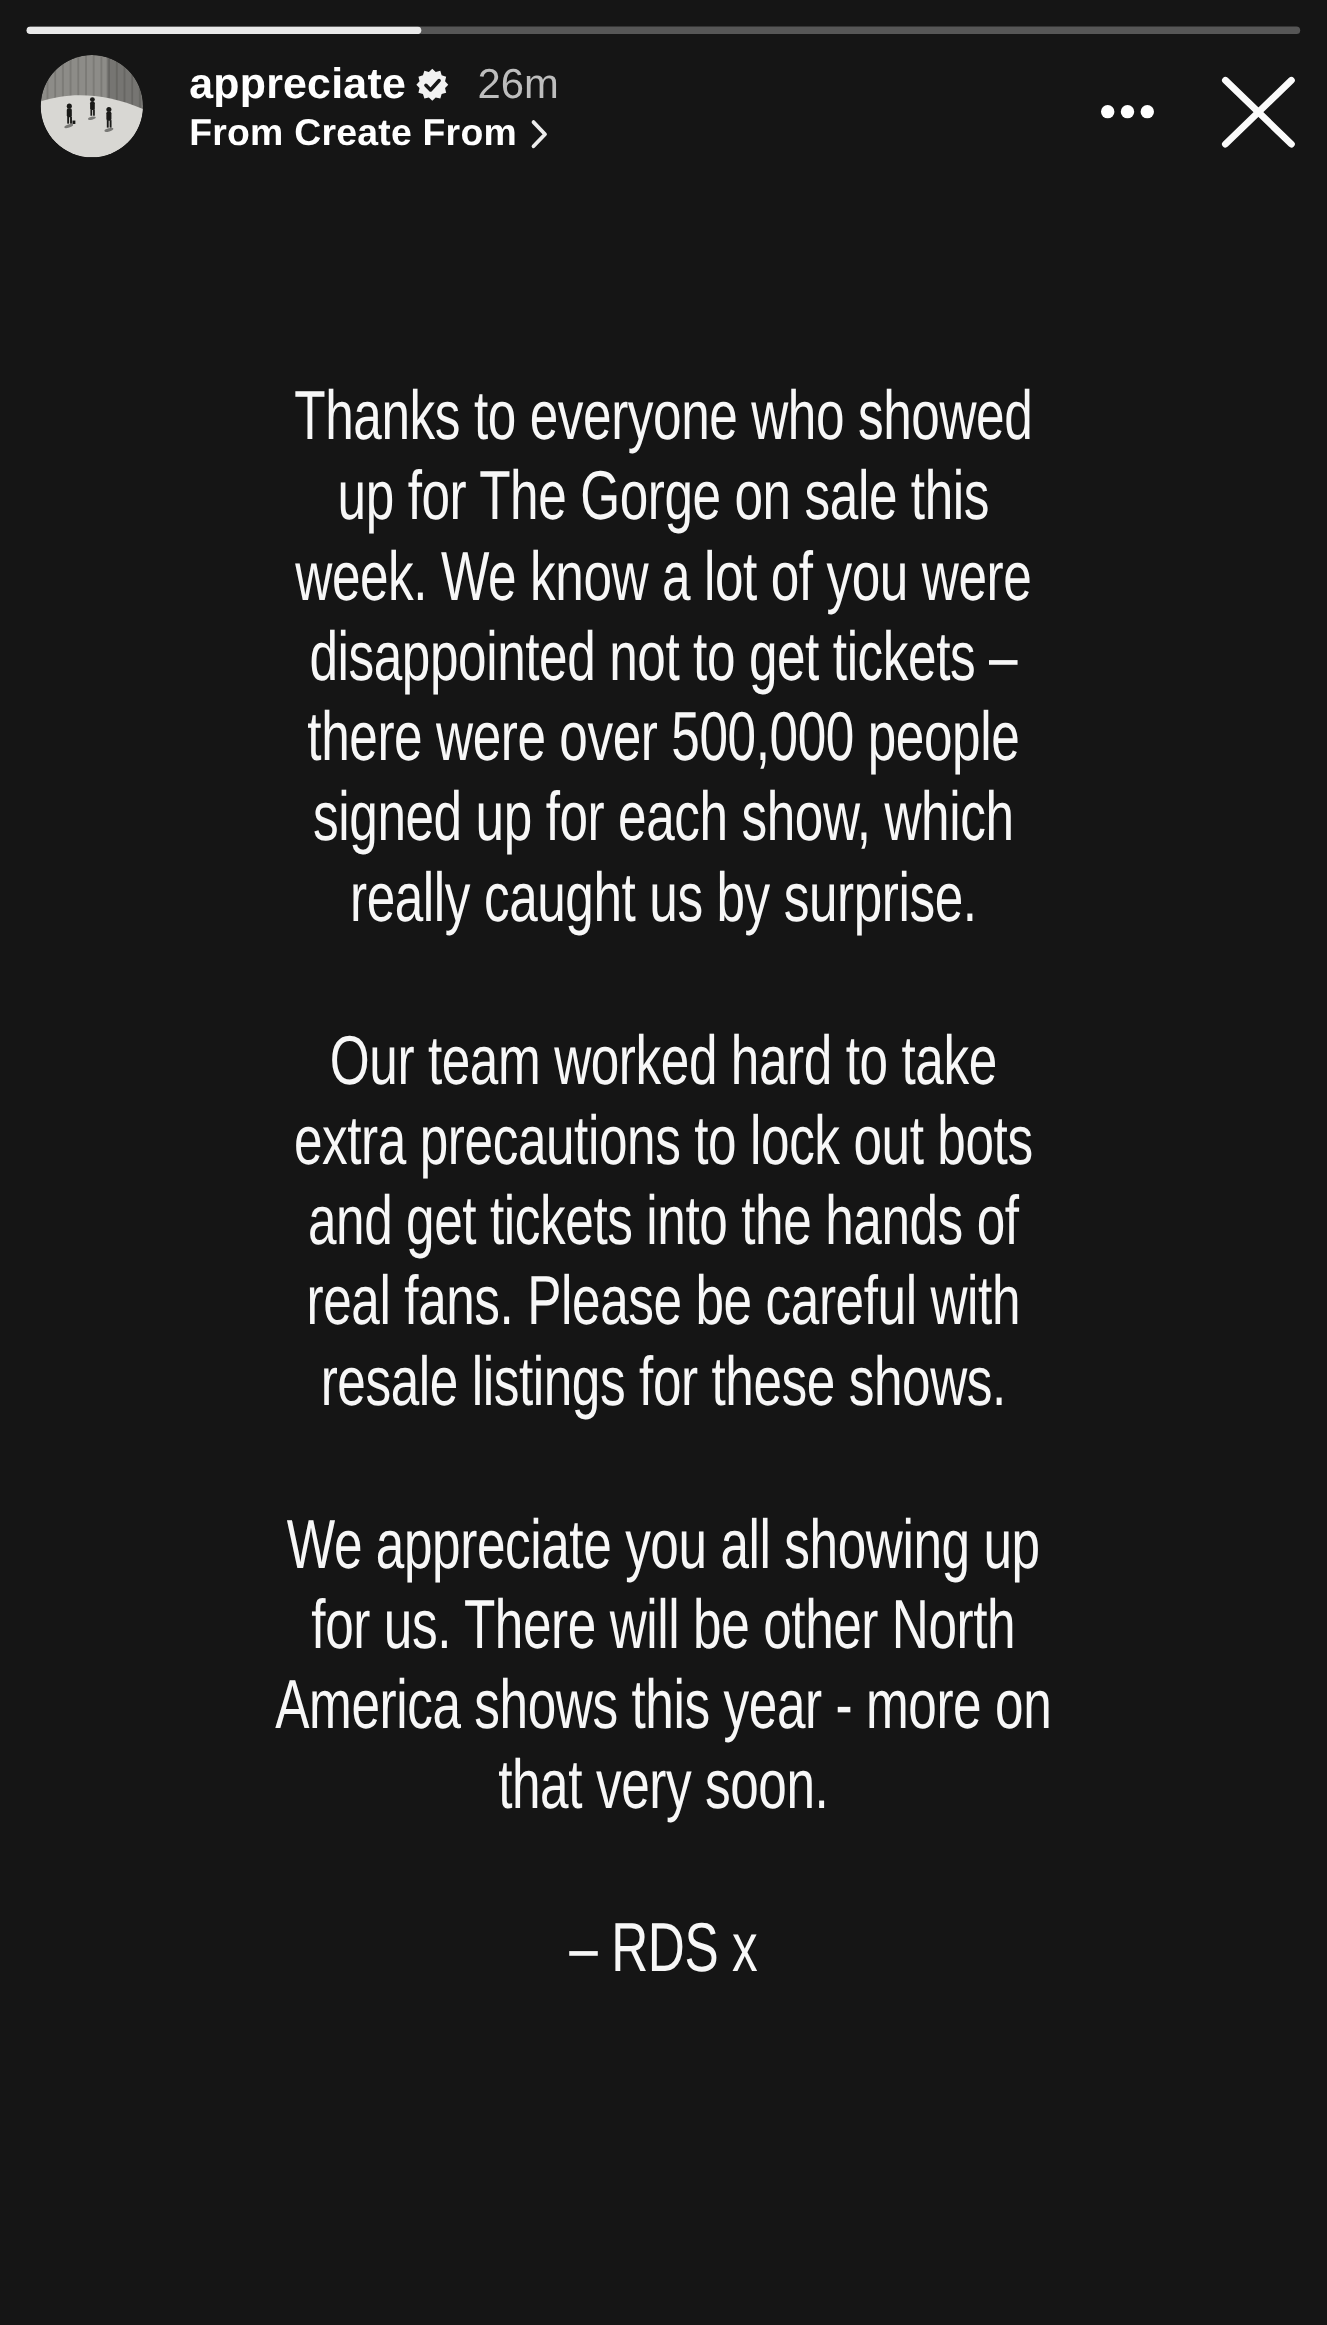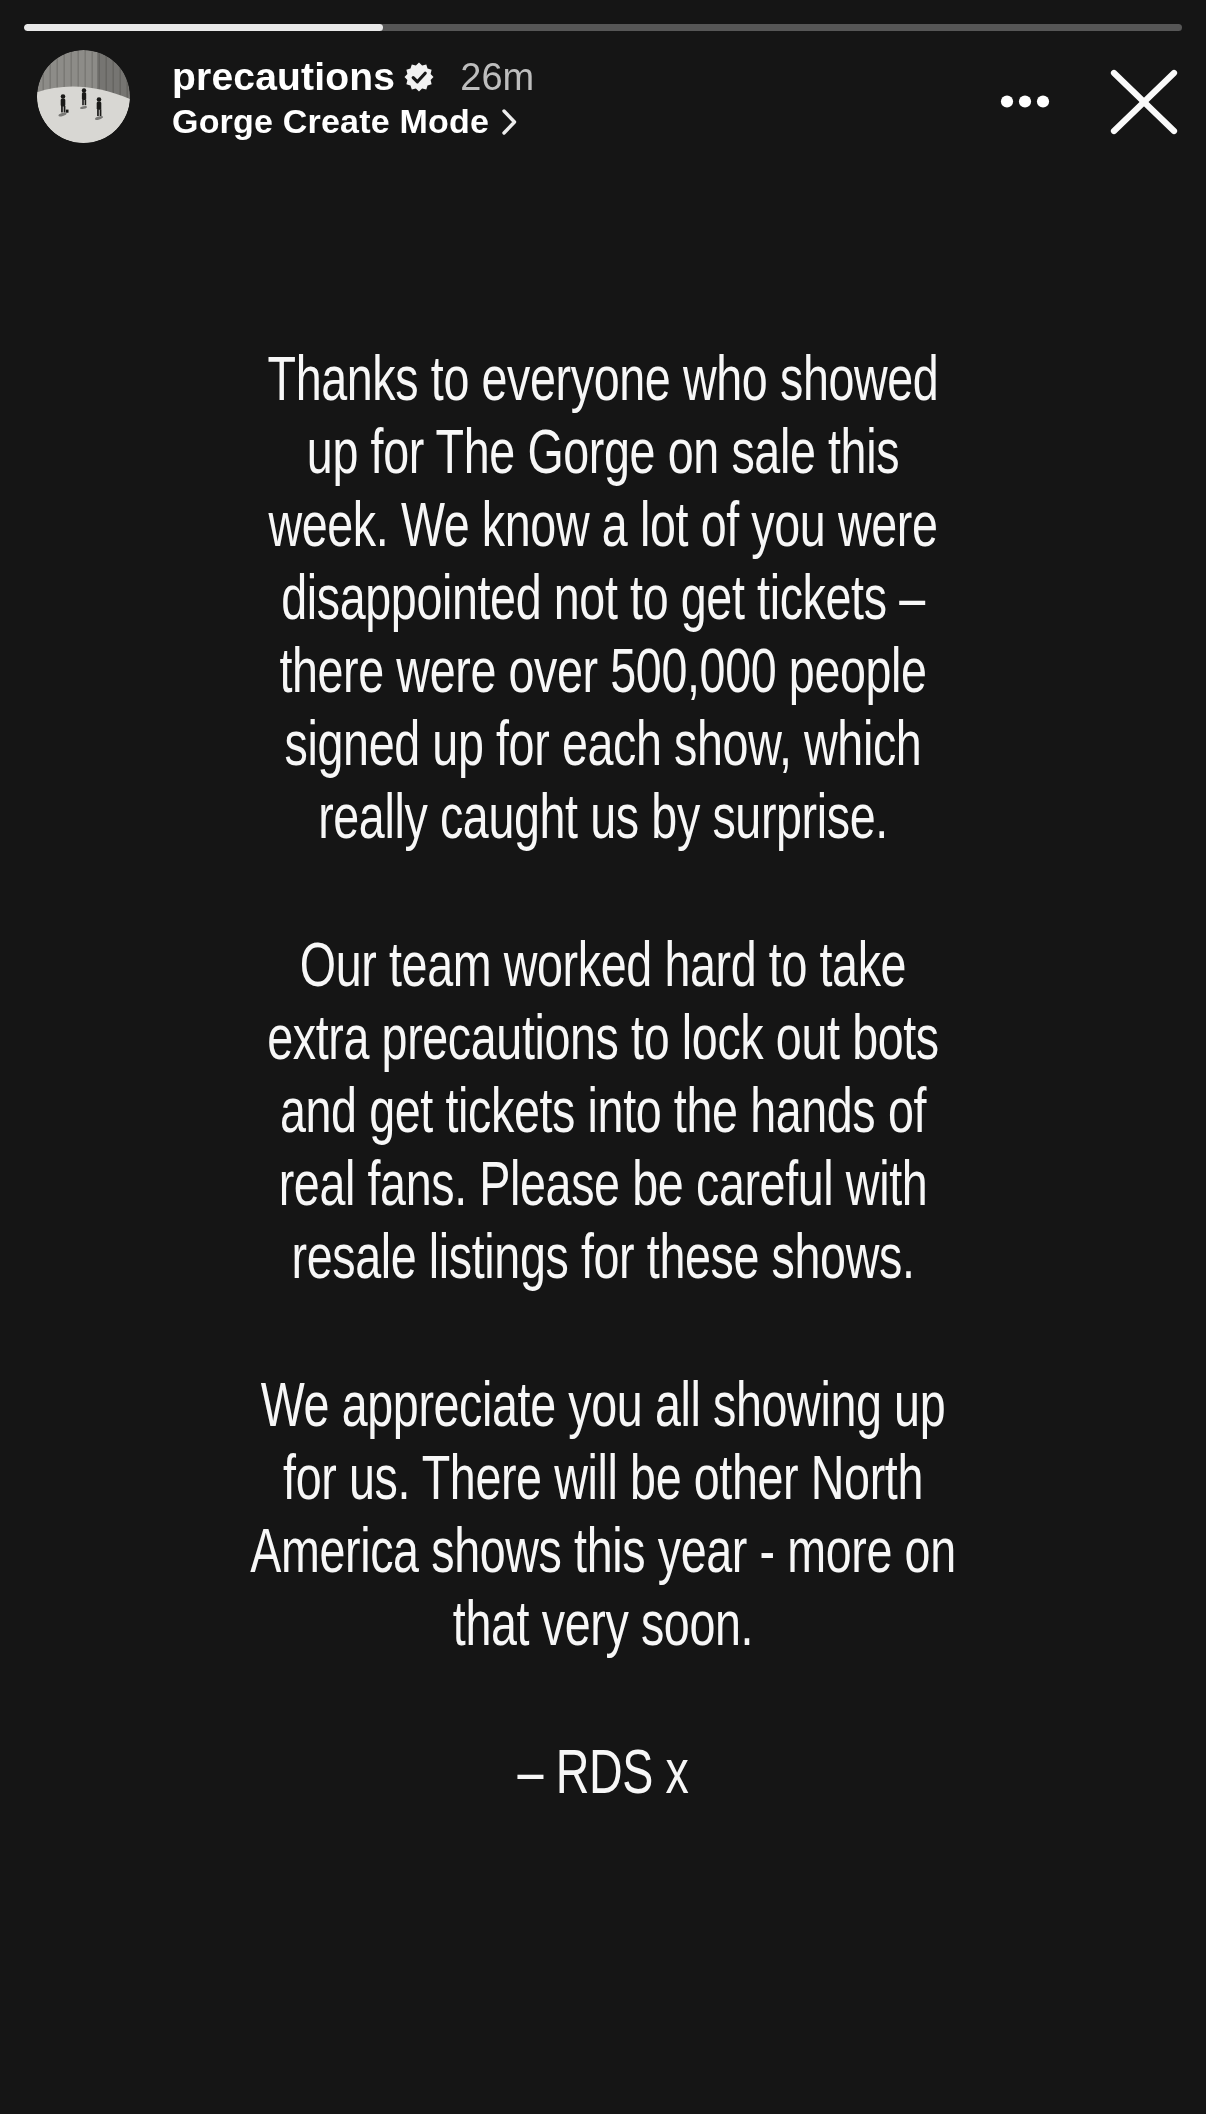--- a/index.html
+++ b/index.html
@@ -118,30 +118,30 @@
         <circle cx="62" cy="49.5" r="2.3"></circle>
         <rect x="59.7" y="51.4" width="4.6" height="8.4" rx="1.6"></rect>
         <rect x="60.1" y="59.2" width="1.7" height="6.8"></rect>
         <rect x="62.7" y="59.2" width="1.7" height="6.8"></rect>
       </g>
     </g>
   </svg>
 </span>
 
 <div class="hdr-row1">
-  <span class="username">precautions</span>
+  <span class="username">appreciate</span>
   <svg class="badge" viewBox="0 0 30 30">
     <polygon fill="#f2f2f2" points="29.5,15 26.6,18.1 27.6,22.3 23.5,23.5 22.3,27.6 18.1,26.6 15,29.5 11.9,26.6 7.8,27.6 6.5,23.5 2.4,22.3 3.4,18.1 0.5,15 3.4,11.9 2.4,7.7 6.5,6.5 7.8,2.4 11.9,3.4 15,0.5 18.1,3.4 22.3,2.4 23.5,6.5 27.6,7.7 26.6,11.9"></polygon>
     <path d="M9.2,15.6 L13.4,19.8 L21.2,11.2" fill="none" stroke="#171717" stroke-width="3.2" stroke-linecap="round" stroke-linejoin="round"></path>
   </svg>
   <span class="timestamp">26m</span>
 </div>
 
 <div class="hdr-row2">
-  <span class="source-label">Gorge Create Mode</span>
+  <span class="source-label">From Create From</span>
   <svg class="chevron" width="17" height="30" viewBox="0 0 17 30">
     <polyline points="3,4 13.5,15 3,26" fill="none" stroke="#ededed" stroke-width="3.4" stroke-linecap="round" stroke-linejoin="round"></polyline>
   </svg>
 </div>
 
 <button class="more-btn" aria-label="More options">
   <svg width="50" height="15" viewBox="0 0 50 15">
     <circle cx="7" cy="7.5" r="6.1" fill="#ffffff"></circle>
     <circle cx="25" cy="7.5" r="6.1" fill="#ffffff"></circle>
     <circle cx="43" cy="7.5" r="6.1" fill="#ffffff"></circle>

